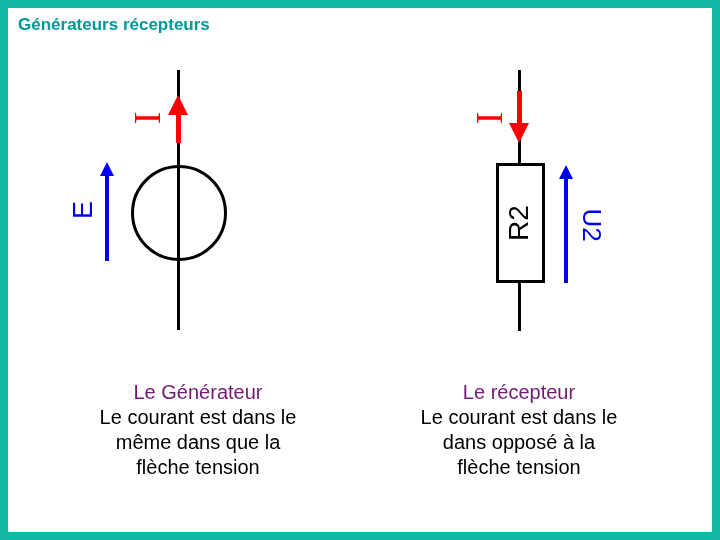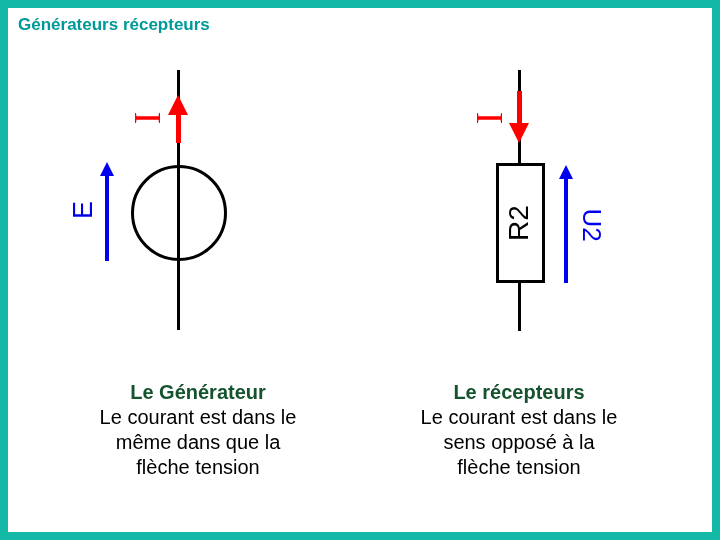--- a/index.html
+++ b/index.html
@@ -31,21 +31,21 @@
   .head-up-blue{width:0;height:0;border-left:7px solid transparent;border-right:7px solid transparent;border-bottom:14px solid #0000ee;}
   
   .rot-ccw{transform:translate(-50%,-50%) rotate(-90deg);transform-origin:center;white-space:nowrap;}
   .rot-cw{transform:translate(-50%,-50%) rotate(90deg);transform-origin:center;white-space:nowrap;}
   .lbl-I{font-family:"Liberation Serif","DejaVu Serif",serif;font-size:38px;color:#ff0000;line-height:1;}
   .lbl-E{font-size:27px;color:#0000ee;line-height:1;}
   .lbl-R2{font-size:28px;color:#000;line-height:1;}
   .lbl-U2{font-size:26px;color:#0000ee;line-height:1;}
   
   .caption{width:260px;text-align:center;font-size:20px;line-height:25px;color:#000;}
-  .caption .head{color:#14532d;font-weight:bold;}
+  .caption .head{color:#701a75;font-weight:normal;}
 </style>
 </head>
 <body>
 
 <div class="slide">
 
   <div class="abs title">Générateurs récepteurs</div>
 
   <div>
 
@@ -85,20 +85,20 @@
     <div class="abs lbl-R2 rot-ccw" style="left:511px;top:215px;">R2</div>
 
     <div class="abs shaft-blue" style="left:556px;top:169px;width:4px;height:106px;"></div>
     <div class="abs head-up-blue" style="left:551px;top:157px;"></div>
 
     <div class="abs lbl-U2 rot-cw" style="left:584px;top:217px;">U2</div>
 
     <div class="abs wire" style="left:510px;top:275px;width:3px;height:48px;"></div>
 
     <div class="abs caption" style="left:381px;top:372px;">
-      <div class="head">Le récepteurs</div>
+      <div class="head">Le récepteur</div>
       <div>Le courant est dans le</div>
-      <div>sens opposé à la</div>
+      <div>dans opposé à la</div>
       <div>flèche tension</div>
     </div>
   </div>
 
 </div>
 
 </body></html>

